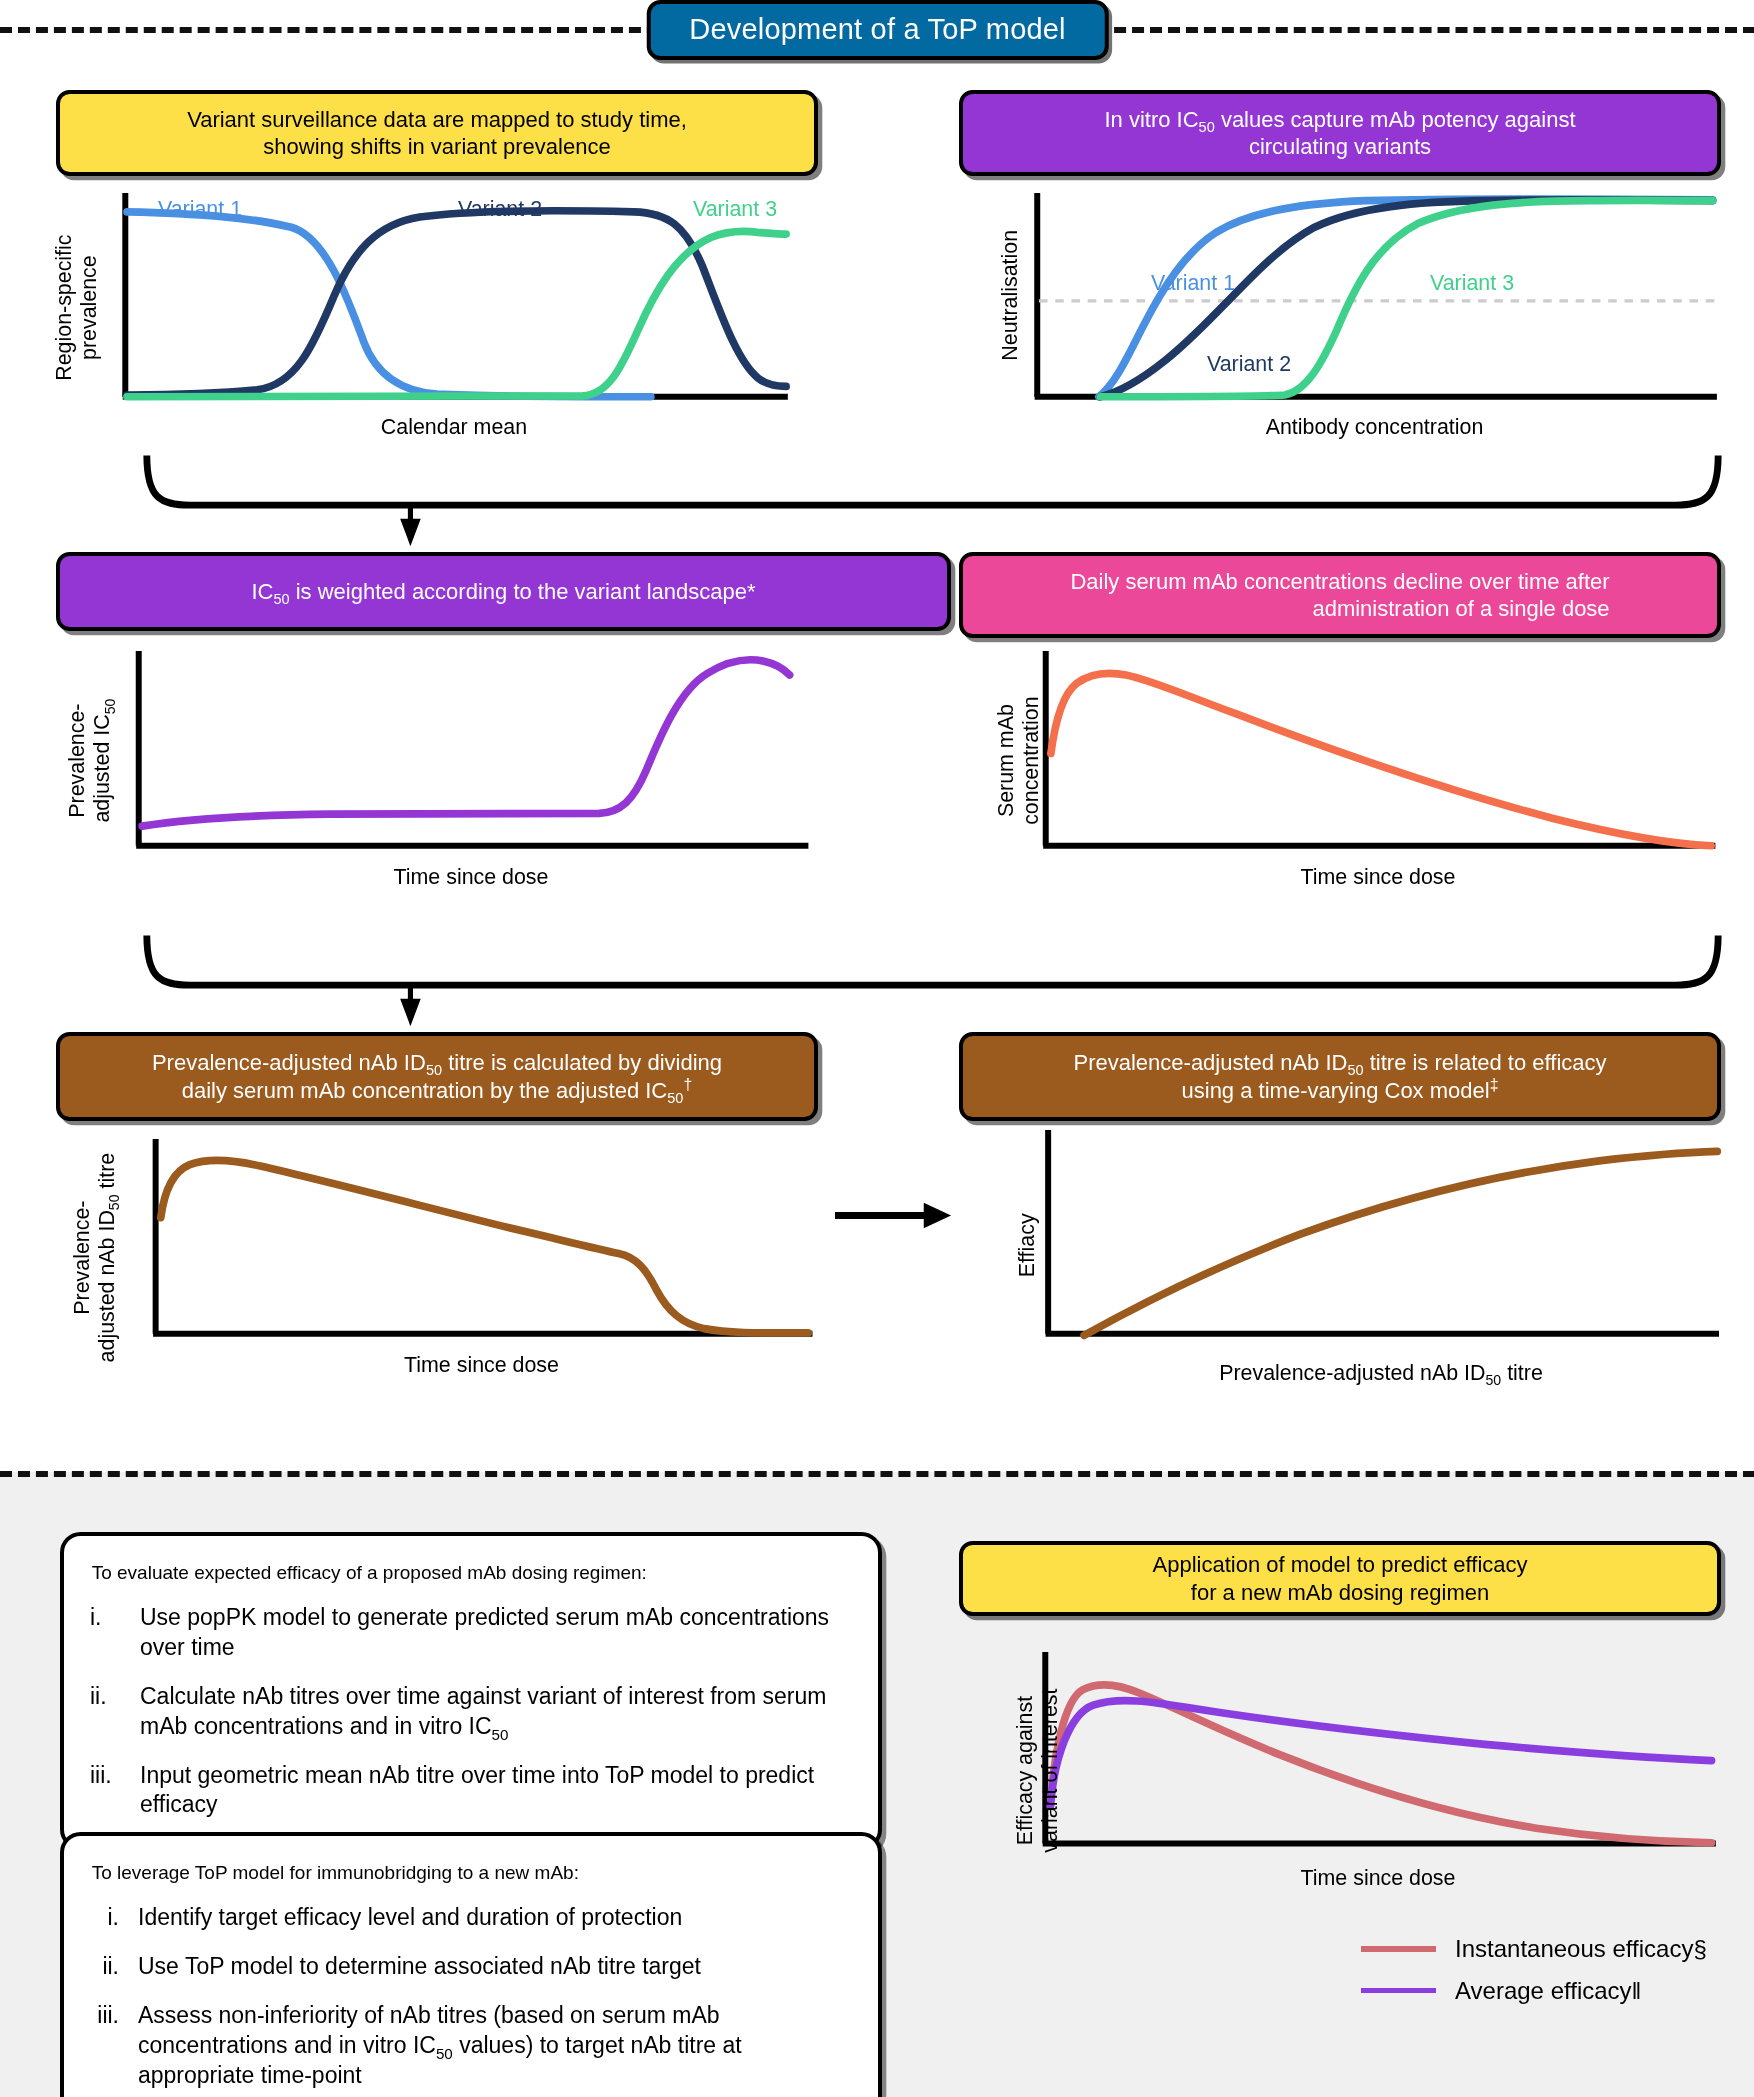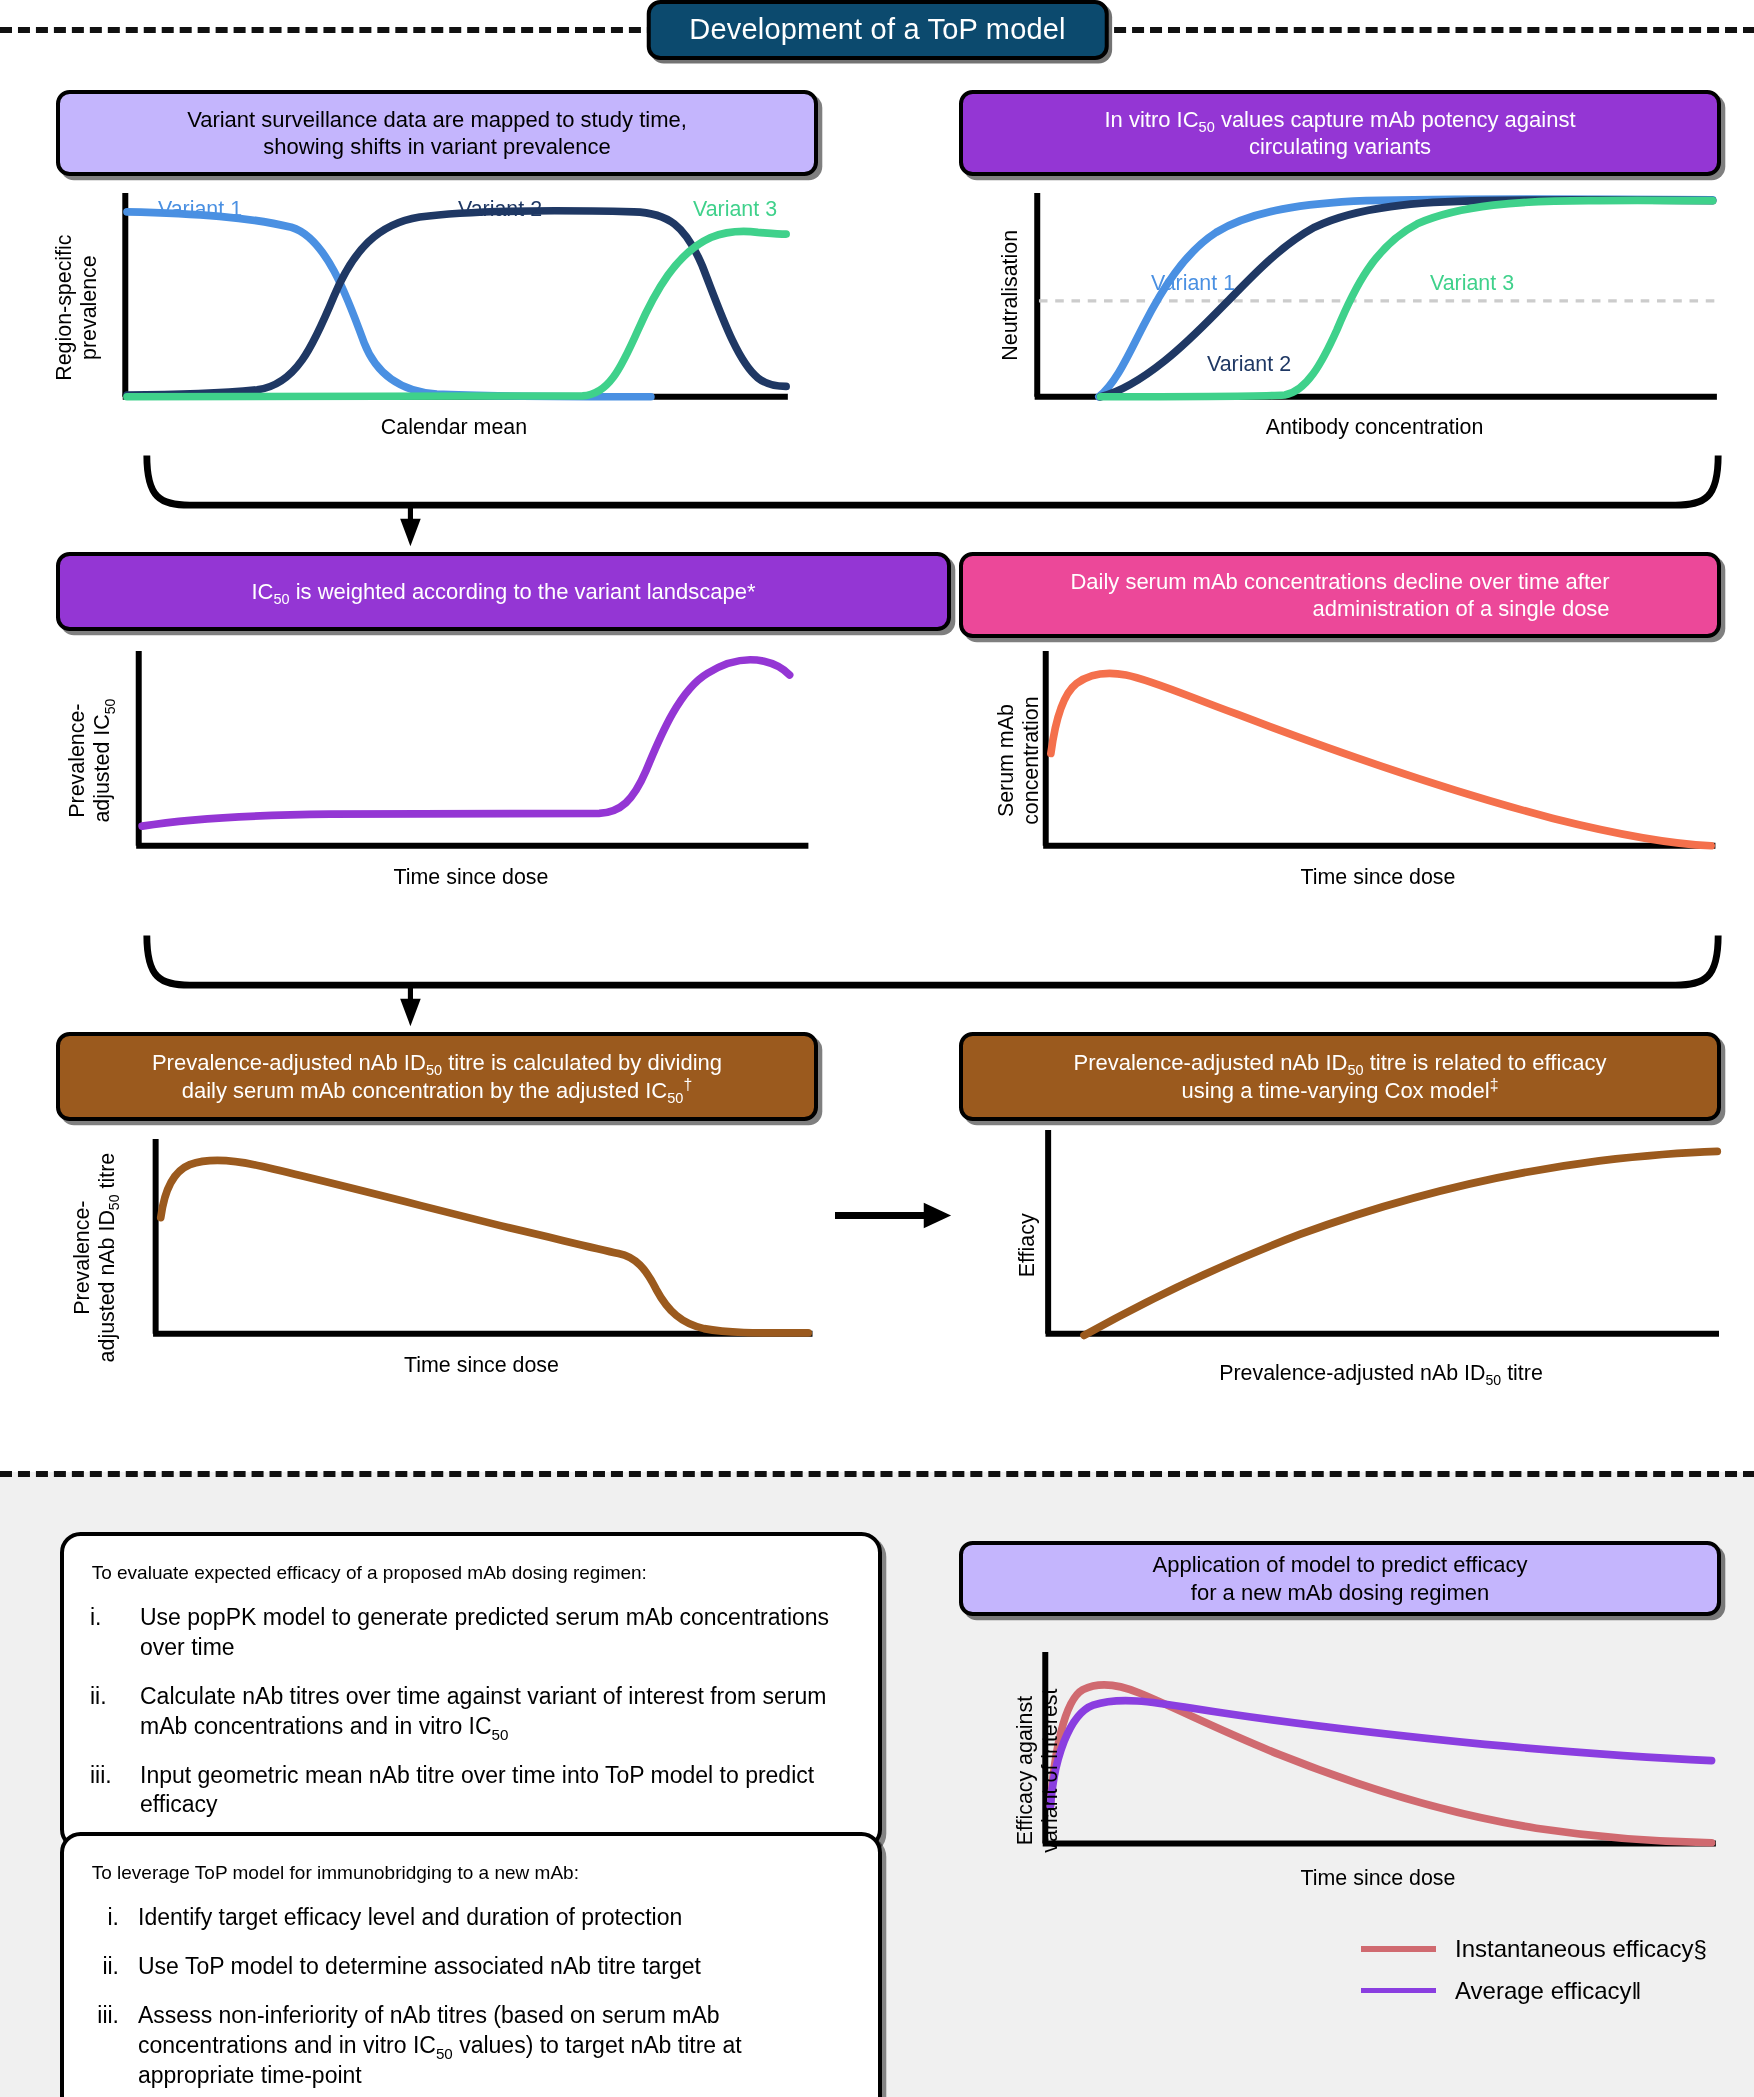--- a/index.html
+++ b/index.html
@@ -22,21 +22,21 @@
   
   .divider-row{ position:absolute; left:0; width:1755px; height:60px; }
   .divider-line{
     position:absolute; top:50%; left:0; width:100%; height:0;
     border-top:6px dashed #111;
     transform:translateY(-50%);
   }
   .section-badge{
     position:absolute; left:50%; top:50%;
     transform:translate(-50%,-50%);
-    background:#0c4a6e;
+    background:#0369a1;
     border:4.3px solid #000;
     border-radius:13.7px;
     color:#fff;
     font-size:29px;
     padding:9.4px 39px;
     white-space:nowrap;
     box-shadow:3.4px 3.4px 0 rgba(0,0,0,0.55);
     letter-spacing:0.2px;
   }
 
@@ -45,21 +45,21 @@
     position:absolute;
     border:4.3px solid #000;
     border-radius:13.7px;
     display:flex; align-items:center; justify-content:center;
     text-align:center;
     font-size:22px;
     line-height:1.25;
     padding:8.6px 15.4px;
     box-shadow:4.3px 4.3px 0 rgba(0,0,0,0.5);
   }
-  .cbox.grey  { background:#c4b5fd; color:#000; }
+  .cbox.grey  { background:#fde047; color:#000; }
   .cbox.purple{ background:#9436d4; color:#fff; }
   .cbox.orange{ background:#ec4899; color:#fff;text-align:right; }
   .cbox.brown { background:#9b5a1e; color:#fff; }
 
   .sub{ font-size:0.66em; vertical-align:sub; line-height:0; }
   .sup{ font-size:0.72em; vertical-align:super; line-height:0; }
 
   
   .plot{ position:absolute; }
   .plot svg{ display:block; overflow:visible; }

